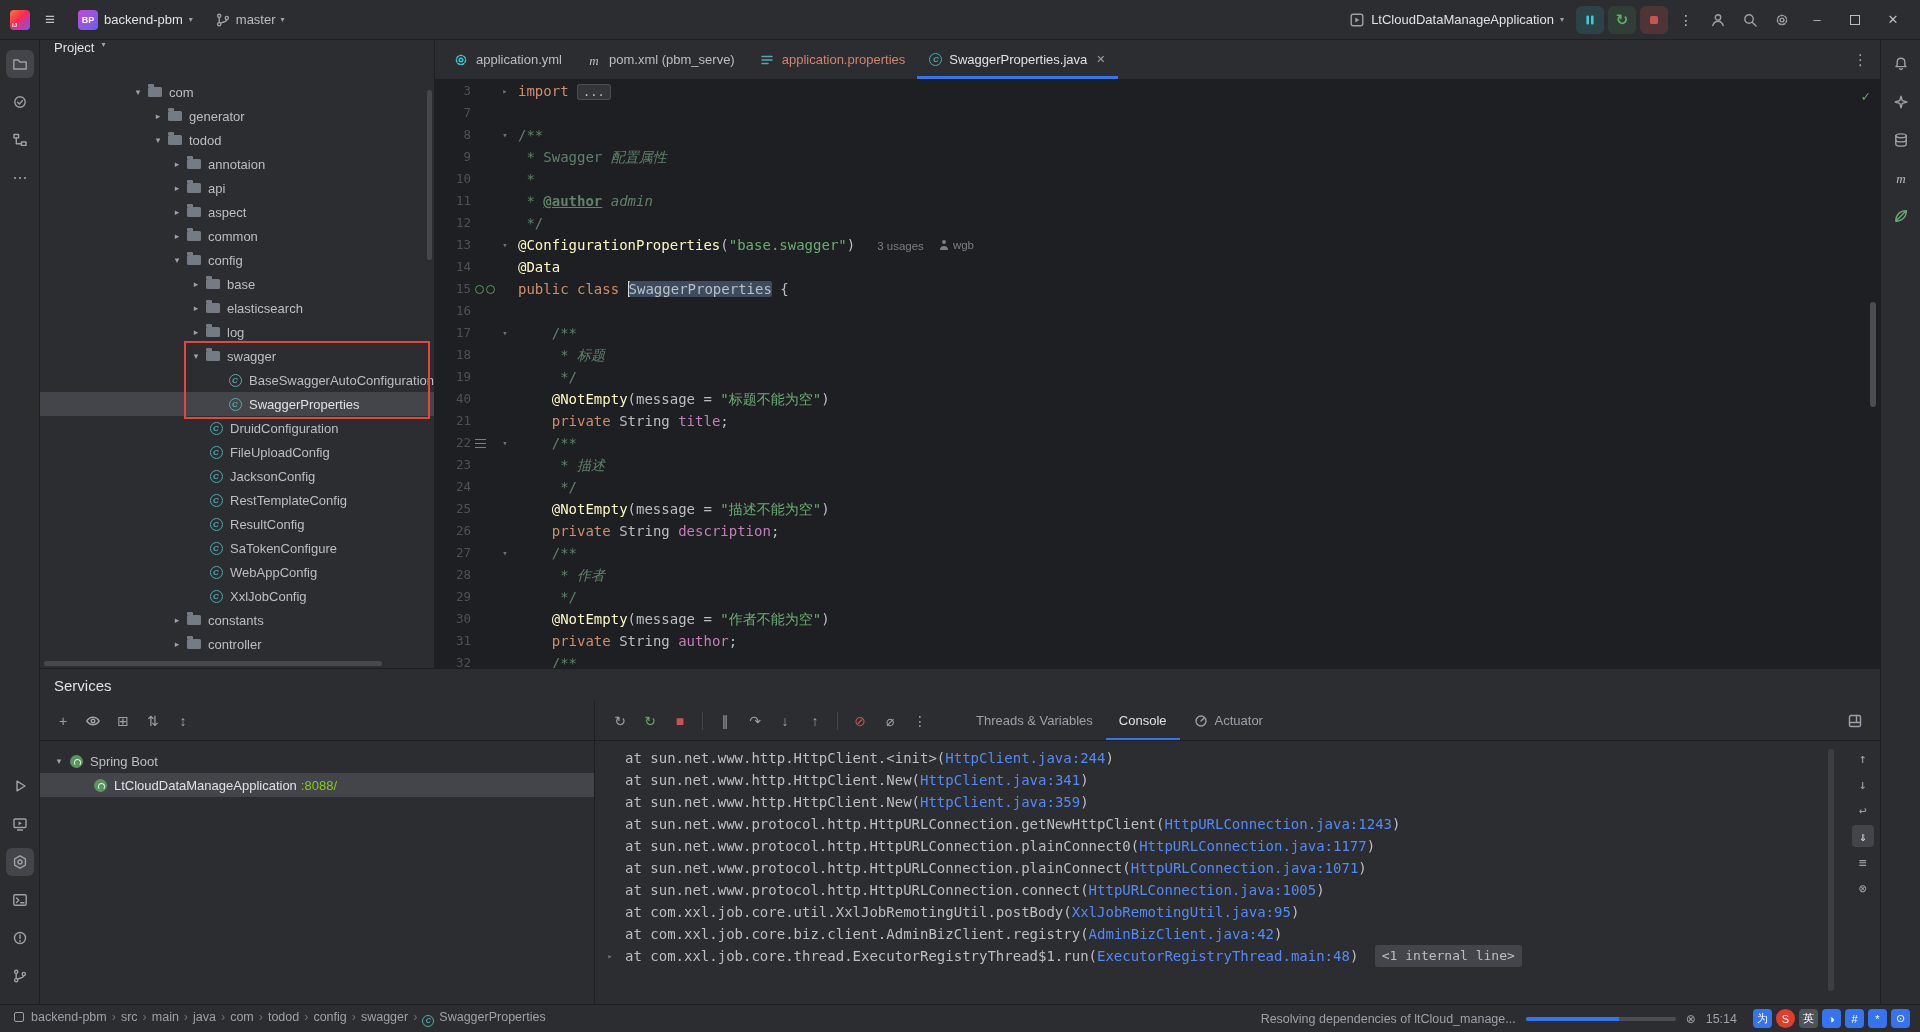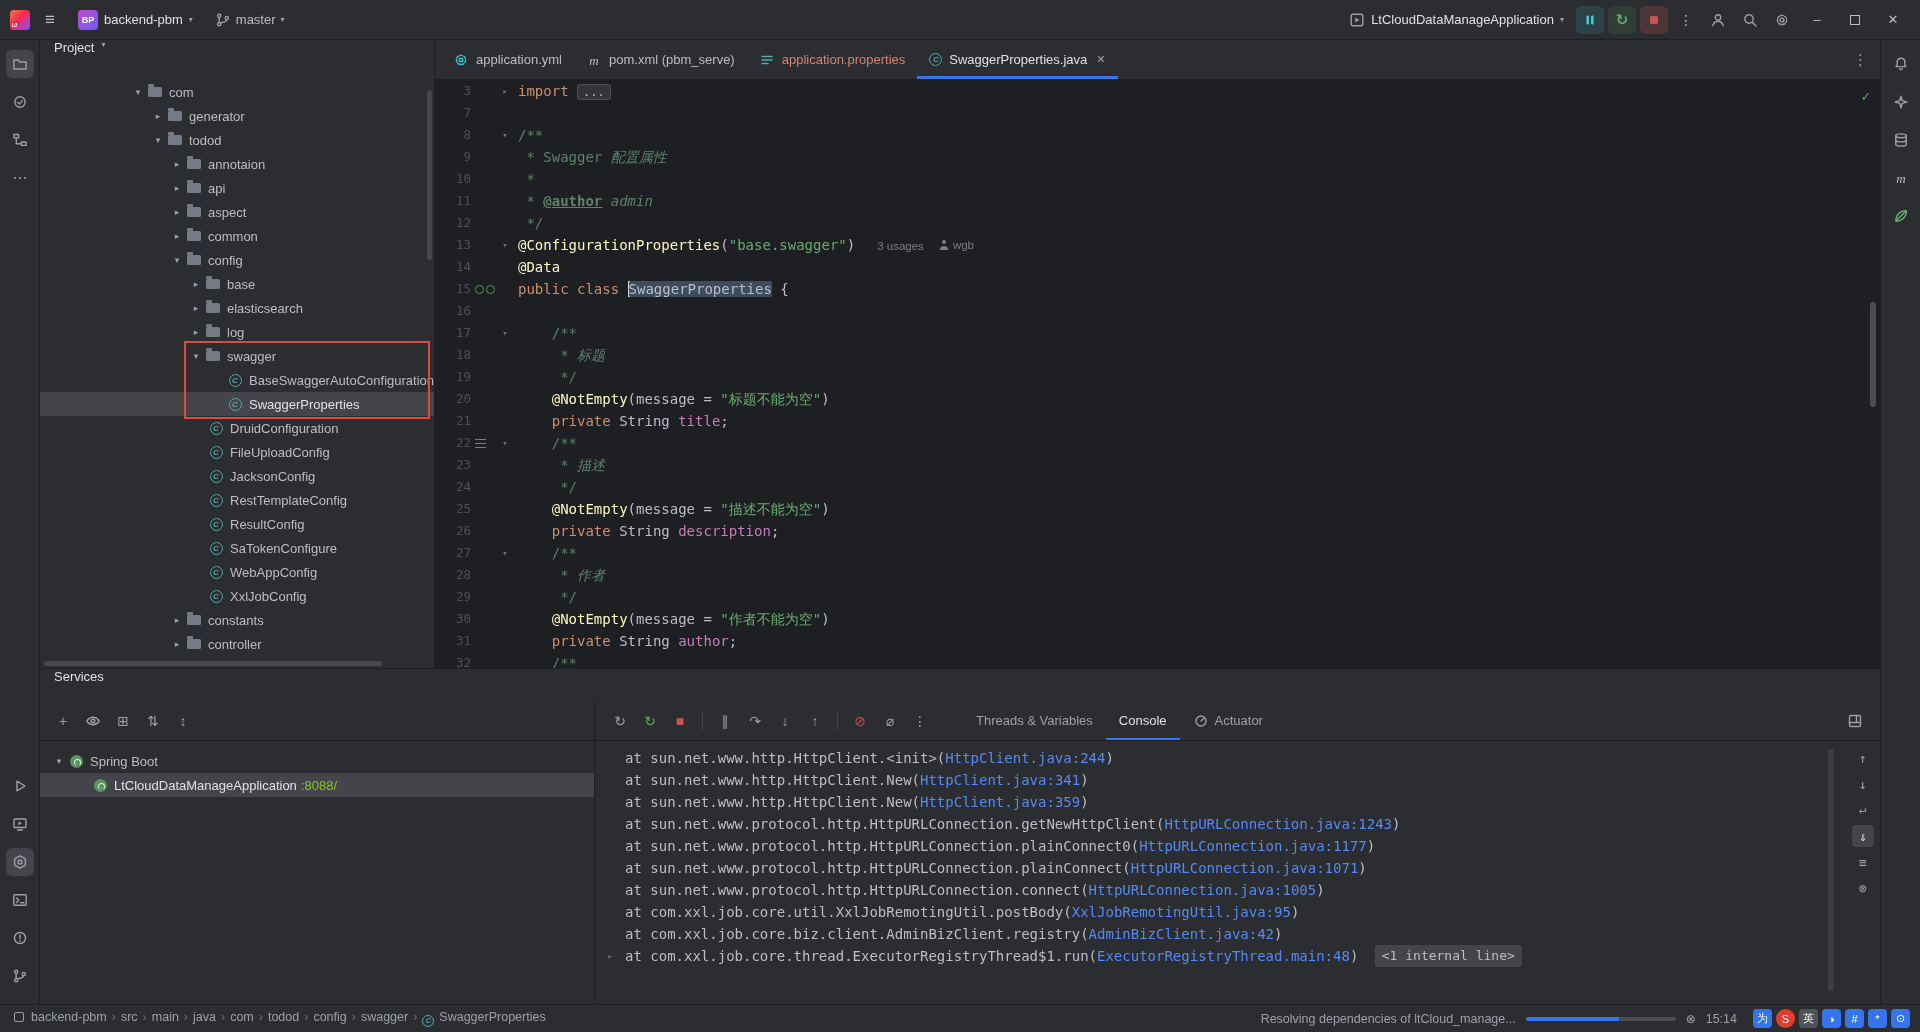--- a/index.html
+++ b/index.html
@@ -84,21 +84,21 @@
   .author-inlay { margin-left:16px; }
   .person-ico { position:relative; width:9px; height:10px; display:inline-block; }
   .person-ico::before { content:""; position:absolute; top:0; left:2.5px; width:4px; height:4px; border-radius:50%; background:#7a7e85; }
   .person-ico::after { content:""; position:absolute; bottom:0; left:0.5px; width:8px; height:4px; border-radius:4px 4px 0 0; background:#7a7e85; }
   .caret { display:inline-block; width:2px; height:16px; background:#d6d9de; vertical-align:-3px; margin-right:-1px; }
   .insp-ok { position:absolute; top:8px; right:10px; color:#5fad65; font-size:14px; font-weight:bold; }
   .ed-scroll { position:absolute; right:4px; top:222px; width:6px; height:105px; background:#4b4d52; border-radius:3px; }
 
   
   .services { flex:1; border-top:1px solid #1e1f22; background:#2b2d30; display:flex; flex-direction:column; min-height:0; }
-  .services-header { flex:0 0 32px; display:flex; align-items:flex-start; padding-left:14px; font-size:13px; color:#dfe1e5; }
+  .services-header { flex:0 0 32px; display:flex; align-items:center; padding-left:14px; font-size:15px; color:#dfe1e5; }
   .sv-toolbar-row { flex:0 0 40px; display:flex; align-items:stretch; border-bottom:1px solid #1e1f22; }
   .sv-left { width:555px; flex:0 0 555px; display:flex; align-items:center; gap:4px; padding-left:10px; border-right:1px solid #1e1f22; }
   .tool-ico { width:26px; height:26px; border-radius:5px; display:flex; align-items:center; justify-content:center; color:#9da0a8; font-size:14px; }
   .sv-right { flex:1; display:flex; align-items:stretch; padding-left:12px; position:relative; }
   .run-toolbar { display:flex; align-items:center; gap:4px; }
   .rt-ico { width:26px; height:26px; border-radius:5px; display:flex; align-items:center; justify-content:center; font-size:14px; }
   .rt-sep { width:1px; height:18px; background:#43454a; margin:0 5px; align-self:center; }
   .console-tabs { display:flex; margin-left:30px; }
   .console-tab { padding:0 13px; display:flex; align-items:center; gap:6px; color:#9da0a8; font-size:13px; }
   .console-tab.active { color:#dfe1e5; box-shadow:inset 0 -2px 0 #3574f0; }
@@ -534,21 +534,21 @@
                 <div class="code-line"><span class="lnum">10</span><span class="gicons"></span><span class="gfold"></span><span class="code-text"><span class="sg-doc"> *</span></span></div>
                 <div class="code-line"><span class="lnum">11</span><span class="gicons"></span><span class="gfold"></span><span class="code-text"><span class="sg-doc"> * </span><span class="sg-dtag">@author</span><span class="sg-doc"> </span><span class="sg-dital">admin</span></span></div>
                 <div class="code-line"><span class="lnum">12</span><span class="gicons"></span><span class="gfold"></span><span class="code-text"><span class="sg-doc"> */</span></span></div>
                 <div class="code-line"><span class="lnum">13</span><span class="gicons"></span><span class="gfold">▾</span><span class="code-text"><span class="sg-ann">@ConfigurationProperties</span><span class="sg-plain">(</span><span class="sg-str">"base.swagger"</span><span class="sg-plain">)</span><span class="inlay">3 usages</span><span class="inlay author-inlay"><i class="person-ico"></i>wgb</span></span></div>
                 <div class="code-line"><span class="lnum">14</span><span class="gicons"></span><span class="gfold"></span><span class="code-text"><span class="sg-ann">@Data</span></span></div>
                 <div class="code-line"><span class="lnum">15</span><span class="gicons"><i class="ring"></i><i class="ring"></i></span><span class="gfold"></span><span class="code-text"><span class="sg-kw">public class </span><span class="caret"></span><span class="sg-hl sg-plain">SwaggerProperties</span><span class="sg-plain"> {</span></span></div>
                 <div class="code-line"><span class="lnum">16</span><span class="gicons"></span><span class="gfold"></span><span class="code-text"></span></div>
                 <div class="code-line"><span class="lnum">17</span><span class="gicons"></span><span class="gfold">▾</span><span class="code-text"><span class="sg-doc">    /**</span></span></div>
                 <div class="code-line"><span class="lnum">18</span><span class="gicons"></span><span class="gfold"></span><span class="code-text"><span class="sg-doc">     * </span><span class="sg-dital">标题</span></span></div>
                 <div class="code-line"><span class="lnum">19</span><span class="gicons"></span><span class="gfold"></span><span class="code-text"><span class="sg-doc">     */</span></span></div>
-                <div class="code-line"><span class="lnum">20</span><span class="gicons"></span><span class="gfold"></span><span class="code-text"><span class="sg-plain">    </span><span class="sg-ann">@NotEmpty</span><span class="sg-plain">(message = </span><span class="sg-str">"标题不能为空"</span><span class="sg-plain">)</span></span></div>
+                <div class="code-line"><span class="lnum">40</span><span class="gicons"></span><span class="gfold"></span><span class="code-text"><span class="sg-plain">    </span><span class="sg-ann">@NotEmpty</span><span class="sg-plain">(message = </span><span class="sg-str">"标题不能为空"</span><span class="sg-plain">)</span></span></div>
                 <div class="code-line"><span class="lnum">21</span><span class="gicons"></span><span class="gfold"></span><span class="code-text"><span class="sg-plain">    </span><span class="sg-kw">private</span><span class="sg-plain"> String </span><span class="sg-field">title</span><span class="sg-plain">;</span></span></div>
                 <div class="code-line"><span class="lnum">22</span><span class="gicons"><i class="bmk"></i></span><span class="gfold">▾</span><span class="code-text"><span class="sg-doc">    /**</span></span></div>
                 <div class="code-line"><span class="lnum">23</span><span class="gicons"></span><span class="gfold"></span><span class="code-text"><span class="sg-doc">     * </span><span class="sg-dital">描述</span></span></div>
                 <div class="code-line"><span class="lnum">24</span><span class="gicons"></span><span class="gfold"></span><span class="code-text"><span class="sg-doc">     */</span></span></div>
                 <div class="code-line"><span class="lnum">25</span><span class="gicons"></span><span class="gfold"></span><span class="code-text"><span class="sg-plain">    </span><span class="sg-ann">@NotEmpty</span><span class="sg-plain">(message = </span><span class="sg-str">"描述不能为空"</span><span class="sg-plain">)</span></span></div>
                 <div class="code-line"><span class="lnum">26</span><span class="gicons"></span><span class="gfold"></span><span class="code-text"><span class="sg-plain">    </span><span class="sg-kw">private</span><span class="sg-plain"> String </span><span class="sg-field">description</span><span class="sg-plain">;</span></span></div>
                 <div class="code-line"><span class="lnum">27</span><span class="gicons"></span><span class="gfold">▾</span><span class="code-text"><span class="sg-doc">    /**</span></span></div>
                 <div class="code-line"><span class="lnum">28</span><span class="gicons"></span><span class="gfold"></span><span class="code-text"><span class="sg-doc">     * </span><span class="sg-dital">作者</span></span></div>
                 <div class="code-line"><span class="lnum">29</span><span class="gicons"></span><span class="gfold"></span><span class="code-text"><span class="sg-doc">     */</span></span></div>
                 <div class="code-line"><span class="lnum">30</span><span class="gicons"></span><span class="gfold"></span><span class="code-text"><span class="sg-plain">    </span><span class="sg-ann">@NotEmpty</span><span class="sg-plain">(message = </span><span class="sg-str">"作者不能为空"</span><span class="sg-plain">)</span></span></div>

